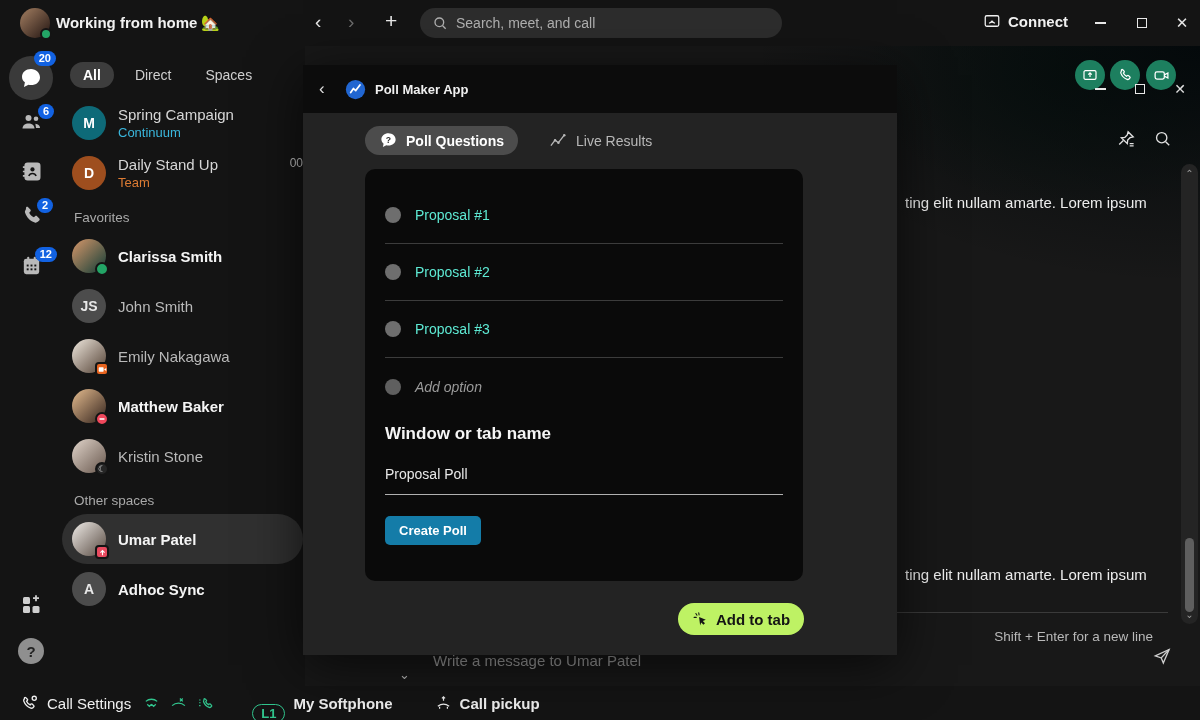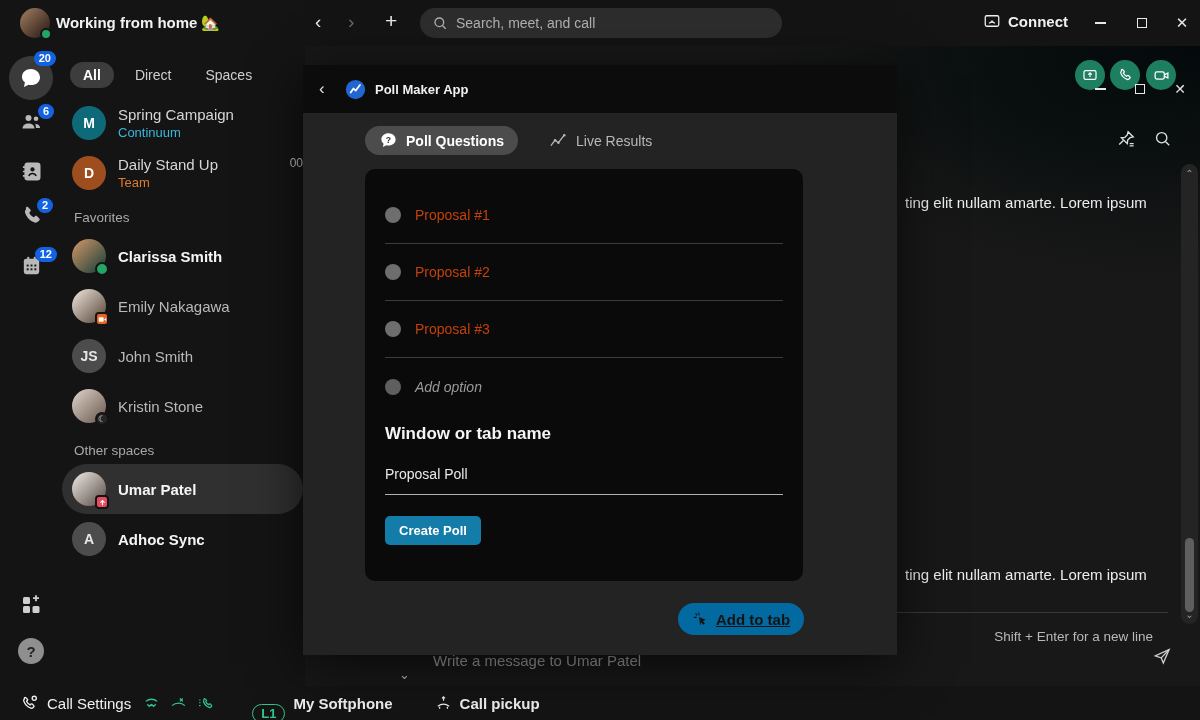--- a/index.html
+++ b/index.html
@@ -91,33 +91,33 @@
   .mh-title { margin-left:9px; font-size:13px; font-weight:700; color:#f0f0f0; }
   .mh-ctl { position:absolute; top:0; width:40px; height:48px; display:flex; align-items:center; justify-content:center; color:#e0e0e0; }
   .mc-min { left:777px; } .mc-max { left:817px; } .mc-close { left:857px; font-size:14px; }
   .mtabs { position:absolute; left:62px; top:61px; display:flex; align-items:center; gap:16px; }
   .mtab { display:flex; align-items:center; gap:8px; height:29px; padding:0 14px; border-radius:15px; font-size:14px; color:#b8b8b8; }
   .mtab.active { background:#4c4c4c; color:#fff; font-weight:700; }
   .pollcard { position:absolute; left:62px; top:104px; width:438px; height:412px; background:#0a0a0a; border-radius:10px; padding:18px 20px; }
   .q-head { font-size:17px; font-weight:700; color:#f5f5f5; margin:6px 0 10px; }
   .opt { display:flex; align-items:center; gap:14px; height:57px; border-bottom:1px solid #3c3c3c; }
   .opt .radio { width:16px; height:16px; border-radius:50%; background:#6e6e6e; flex:0 0 16px; }
-  .opt .olabel { font-size:14px; color:#c2410c; }
+  .opt .olabel { font-size:14px; color:#5eead4; }
   .opt.addopt { border-bottom:none; height:58px; }
   .opt.addopt .radio { background:#5f5f5f; }
   .opt.addopt .olabel { font-style:italic; color:#9a9a9a; }
   .tabname-head { font-size:17px; font-weight:700; color:#f5f5f5; margin:8px 0 0; }
   .tabname-input { display:block; width:398px; margin-top:22px; background:transparent; border:none;
     border-bottom:1px solid #b0b0b0; outline:none; padding:0 0 12px; font-family:"Liberation Sans",sans-serif;
     font-size:14px; color:#e9e9e9; }
   .create-btn { margin-top:21px; background:#147ca8; color:#fff; border:none; border-radius:5px;
     font-family:"Liberation Sans",sans-serif; font-size:13px; font-weight:700; padding:7px 14px; }
   .addtab-btn { position:absolute; left:375px; top:538px; width:126px; height:32px; border-radius:16px;
-    background:#0369a1; color:#141414; border:none; display:flex; align-items:center; justify-content:center; gap:7px;
-    font-family:"Liberation Sans",sans-serif; font-size:15px; font-weight:700;text-decoration:underline; }
+    background:#bef264; color:#141414; border:none; display:flex; align-items:center; justify-content:center; gap:7px;
+    font-family:"Liberation Sans",sans-serif; font-size:15px; font-weight:700; }
 
   
   .bottombar { position:absolute; left:0; top:686px; width:1200px; height:34px; background:#141414; z-index:6;
     display:flex; align-items:center; }
   .bb-item { display:flex; align-items:center; gap:8px; }
   .bb-label { font-size:15px; color:#f0f0f0; }
   .bb-bold { font-weight:700; }
   .greens { display:flex; align-items:center; gap:10px; color:#31c48d; margin-left:12px; }
   .l1pill { border:1.5px solid #31c48d; color:#31c48d; border-radius:12px; font-size:13px; font-weight:700; padding:1px 8px;margin-top:21px; }
   svg { display:block; }
@@ -266,35 +266,45 @@
 
       <div class="sec-head">Favorites</div>
 
       <div class="row">
         <div class="av av-clarissa">
           <span class="st" style="background:#23a566;"></span>
         </div>
         <div class="rtitle unread">Clarissa Smith</div>
       </div>
       <div class="row">
+        <div class="av av-init">
+            <span>JS</span>
+          </div>
+        <div class="rtitle">John Smith</div>
+      </div>
+      <div class="row">
         <div class="av av-emily">
           <span class="st sq" style="background:#e8641f;">
             <svg width="9" height="9" viewBox="0 0 24 24" fill="#fff">
                 <rect x="2" y="6" width="13" height="12" rx="2"></rect>
                 <path d="M16 12l6-4v8z"></path>
               </svg>
           </span>
         </div>
         <div class="rtitle">Emily Nakagawa</div>
       </div>
       <div class="row">
-        <div class="av av-init">
-            <span>JS</span>
-          </div>
-        <div class="rtitle">John Smith</div>
+        <div class="av av-matthew">
+          <span class="st" style="background:#f0485c;">
+            <svg width="8" height="8" viewBox="0 0 24 24">
+                <rect x="4" y="10" width="16" height="4" rx="2" fill="#fff"></rect>
+              </svg>
+          </span>
+        </div>
+        <div class="rtitle unread">Matthew Baker</div>
       </div>
       <div class="row">
         <div class="av av-kristin">
           <span class="st" style="background:#262626; color:#e0e0e0; font-size:9px; font-weight:400;">☾</span>
         </div>
         <div class="rtitle">Kristin Stone</div>
       </div>
 
       <div class="sec-head">Other spaces</div>
 

